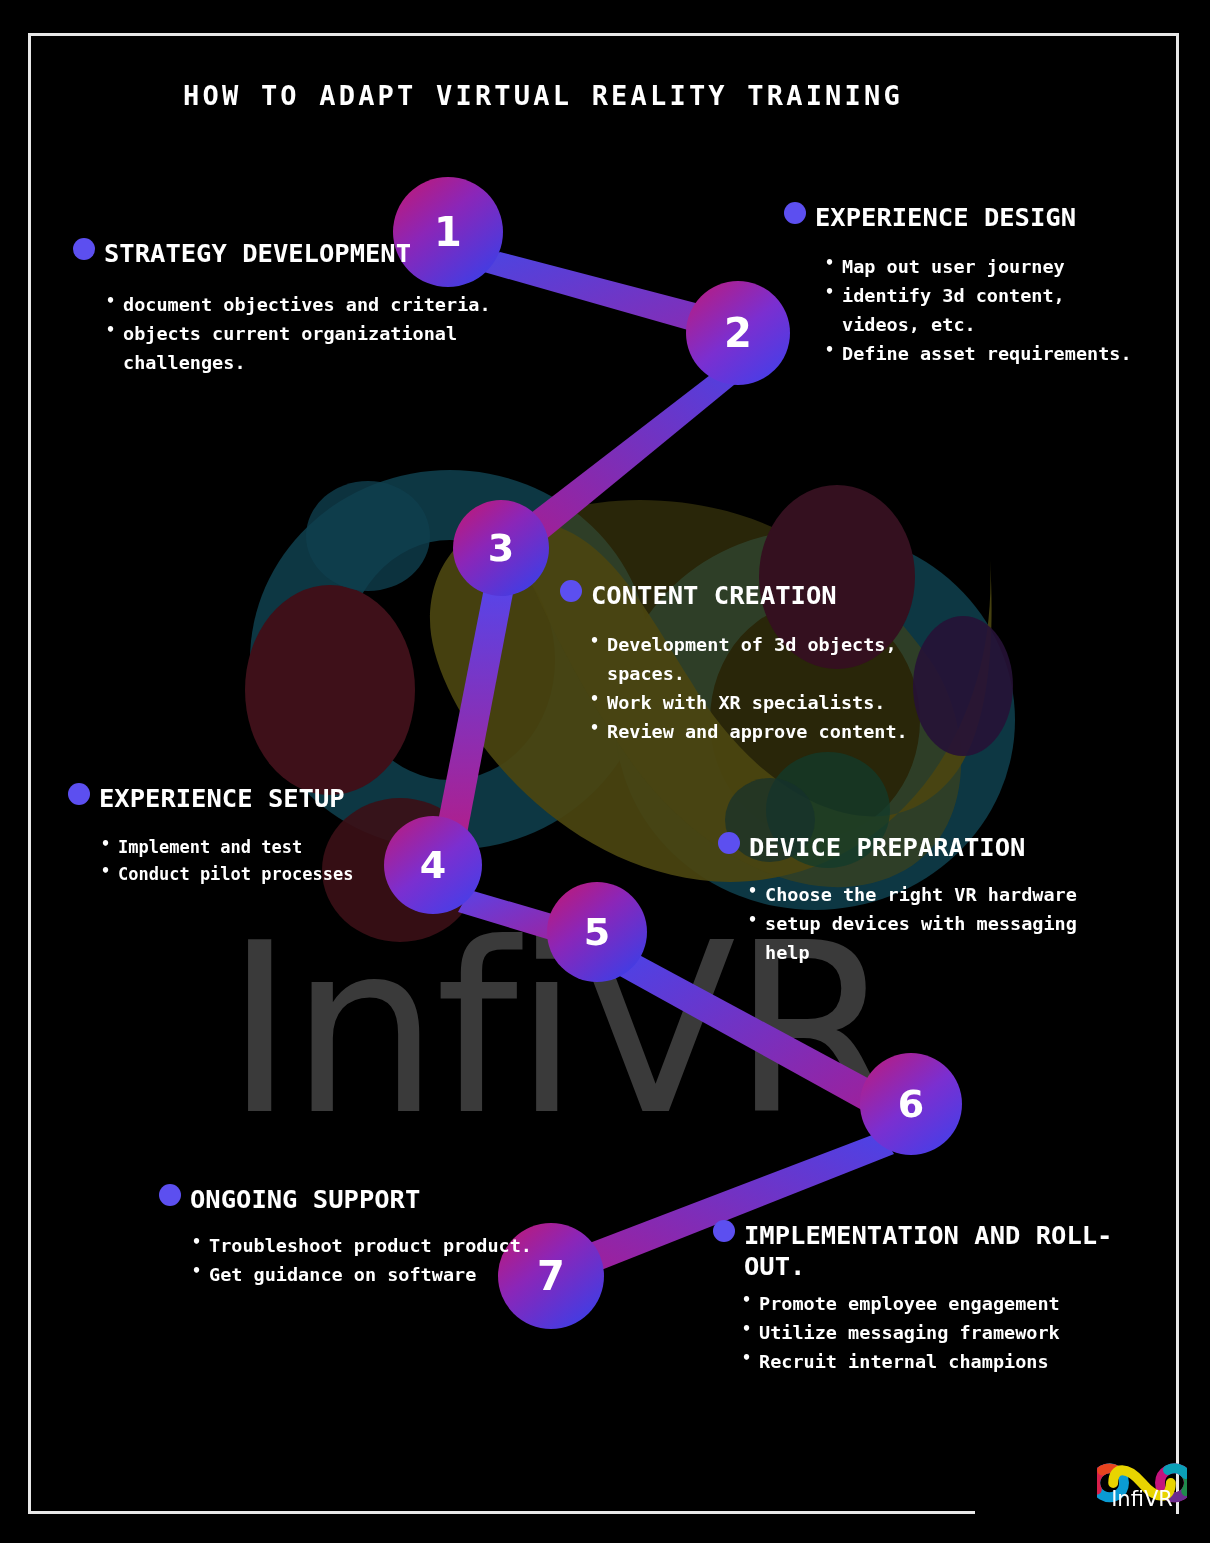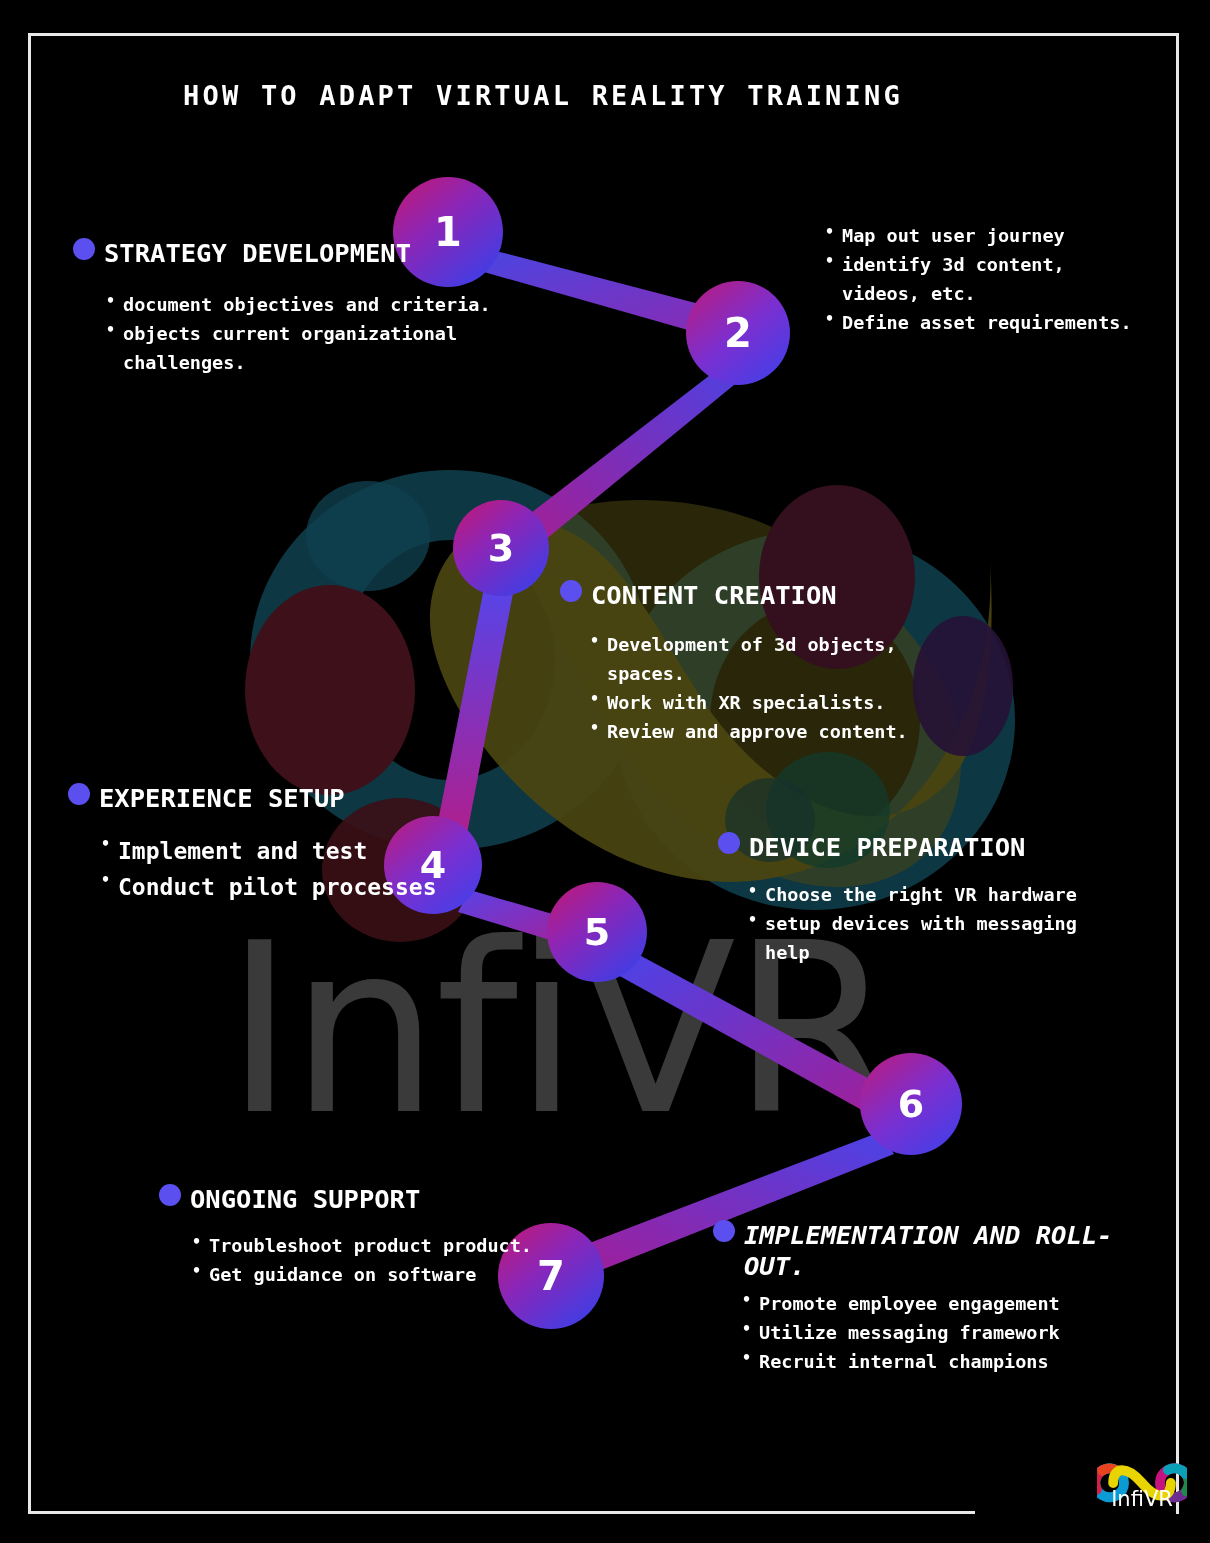--- a/index.html
+++ b/index.html
@@ -61,32 +61,32 @@
   #b2{left:784px;top:202px;width:360px;}
   #b2 .head-text{font-size:25.5px;}
   #b2 .bullets{margin-top:20px;margin-left:41px;font-size:18.5px;line-height:1.56;}
 
   #b3{left:560px;top:580px;width:430px;}
   #b3 .head-text{font-size:25.5px;}
   #b3 .bullets{margin-top:20px;margin-left:30px;font-size:18.5px;line-height:1.56;}
 
   #b4{left:68px;top:783px;width:400px;}
   #b4 .head-text{font-size:25.5px;}
-  #b4 .bullets{margin-top:20px;margin-left:33px;font-size:23px;line-height:1.56;}
+  #b4 .bullets{margin-top:20px;margin-left:33px;font-size:17px;line-height:1.56;}
 
   #b5{left:718px;top:832px;width:420px;}
   #b5 .head-text{font-size:25.5px;}
   #b5 .bullets{margin-top:18px;margin-left:30px;font-size:18.5px;line-height:1.56;}
 
   #b6{left:159px;top:1184px;width:420px;}
   #b6 .head-text{font-size:25.5px;}
   #b6 .bullets{margin-top:17px;margin-left:33px;font-size:18.5px;line-height:1.56;}
 
   #b7{left:713px;top:1220px;width:430px;}
-  #b7 .head-text{font-size:25.5px;font-style:italic;}
+  #b7 .head-text{font-size:25.5px;}
   #b7 .bullets{margin-top:8px;margin-left:29px;font-size:18.5px;line-height:1.56;}
 
   
   #logo{position:absolute;left:1097px;top:1443px;width:90px;height:80px;}
   #logo-text{
     position:absolute;left:1097px;top:1487px;width:90px;text-align:center;
     color:#fff;font-size:21px;letter-spacing:0px;
     font-family:"DejaVu Sans","Liberation Sans",sans-serif;
   }
 
@@ -213,20 +213,24 @@
       <span class="dot"></span>
       <span class="head-text">STRATEGY DEVELOPMENT</span>
     </div>
     <ul class="bullets">
       <li>document objectives and criteria.</li>
       <li>objects current organizational challenges.</li>
     </ul>
   </div>
 
   <div class="block" id="b2">
+    <div class="head-row">
+      <span class="dot"></span>
+      <span class="head-text">EXPERIENCE DESIGN</span>
+    </div>
     <ul class="bullets">
       <li>Map out user journey</li>
       <li>identify 3d content, videos, etc.</li>
       <li>Define asset requirements.</li>
     </ul>
   </div>
 
   <div class="block" id="b3">
     <div class="head-row">
       <span class="dot"></span>

